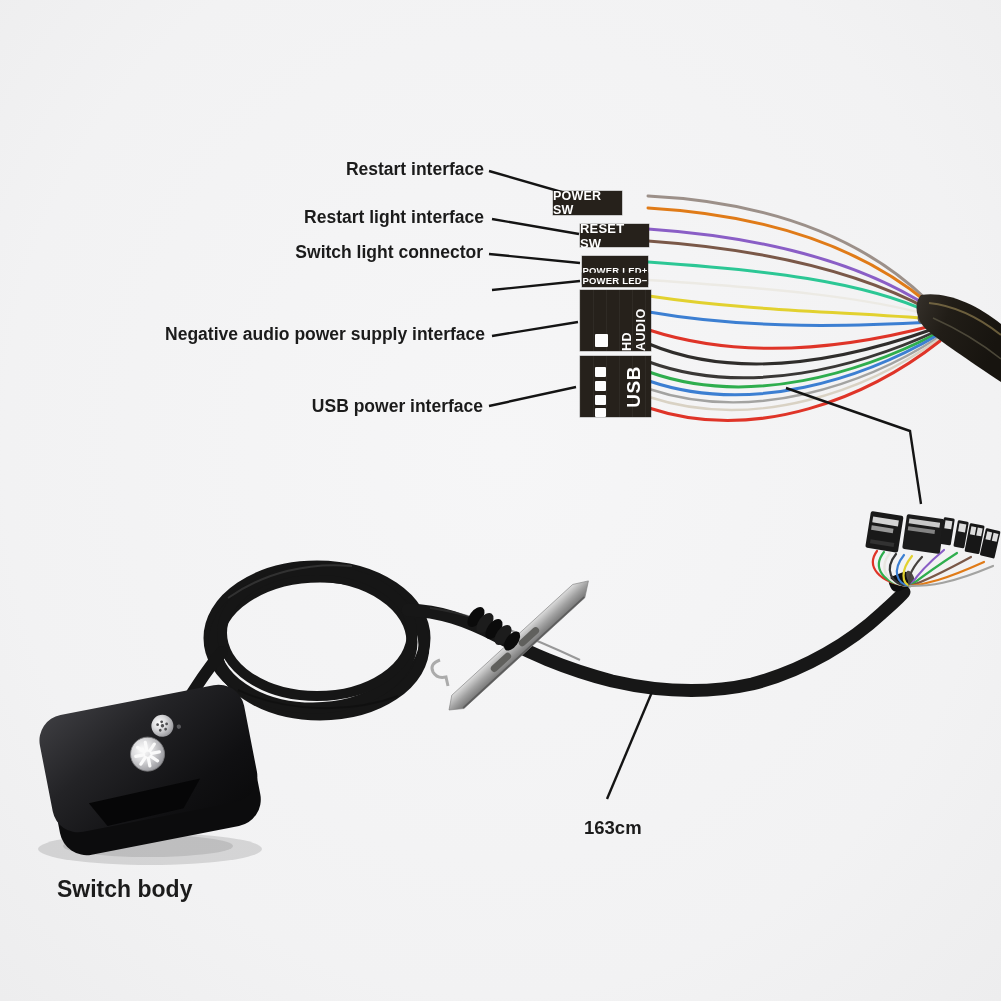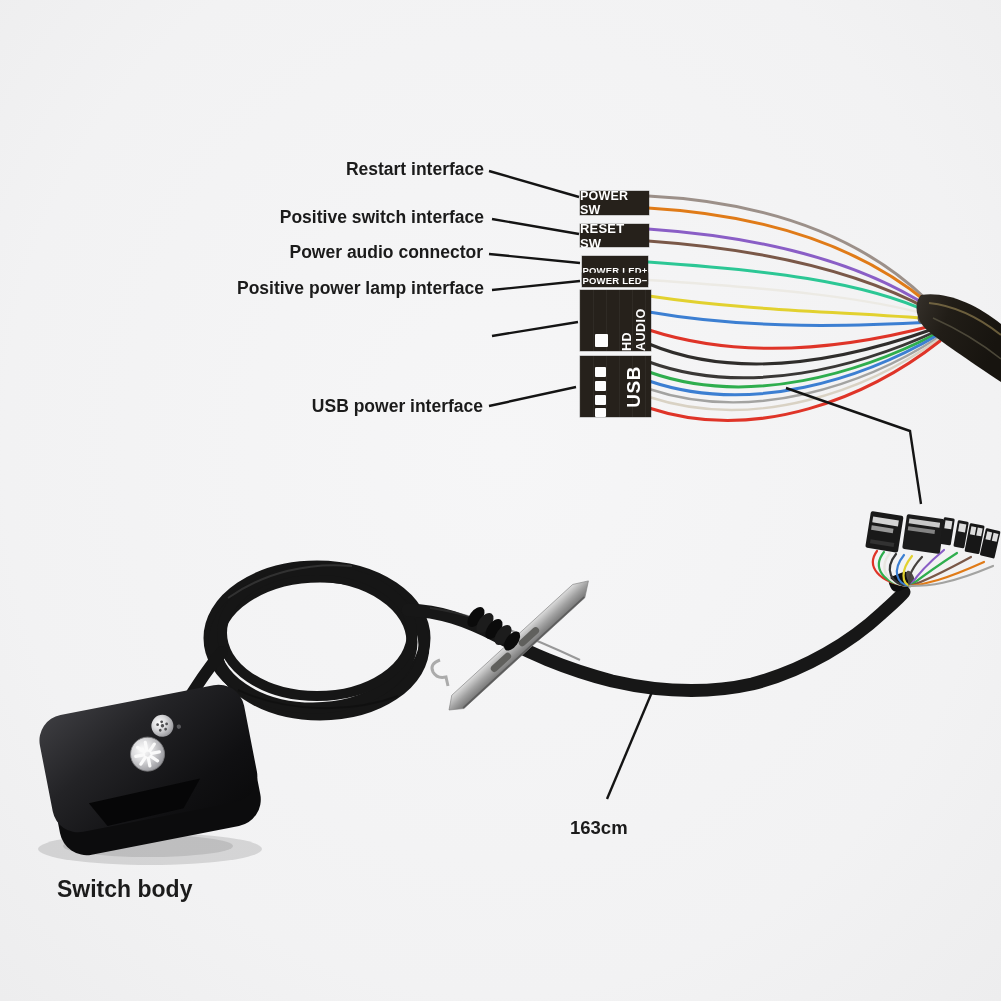--- a/index.html
+++ b/index.html
@@ -190,21 +190,21 @@
     <line x1="492" y1="219" x2="579" y2="234"></line>
     <line x1="489" y1="254" x2="580" y2="263"></line>
     <line x1="492" y1="290" x2="580" y2="281"></line>
     <line x1="492" y1="336" x2="578" y2="322"></line>
     <line x1="489" y1="406" x2="576" y2="387"></line>
     <line x1="652" y1="692" x2="607" y2="799"></line>
     <polyline points="786,388 910,431 921,504"></polyline>
   </g>
 </svg>
 
-<div class="block" style="left:580px;top:191px;width:69px;height:24px;font-size:12.5px;">
+<div class="block" style="left:553px;top:191px;width:69px;height:24px;font-size:12.5px;">
   <span>POWER SW</span>
 </div>
 <div class="block" style="left:580px;top:224px;width:69px;height:23px;font-size:13px;">
   <span>RESET SW</span>
 </div>
 <div class="block" style="left:582px;top:256px;width:66px;height:28px;font-size:9.5px;">
   <span>POWER LED+</span>
 </div>
 <div class="block" style="left:582px;top:273px;width:66px;height:14px;font-size:9.5px;">
   <span>POWER LED−</span>
@@ -219,20 +219,20 @@
   <span class="pin" style="left:15px;top:11px;width:11px;height:10px;"></span>
   <span class="pin" style="left:15px;top:25px;width:11px;height:10px;"></span>
   <span class="pin" style="left:15px;top:39px;width:11px;height:10px;"></span>
   <span class="pin" style="left:15px;top:52px;width:11px;height:9px;"></span>
   <div class="vwrap" style="right:6px;">
         <span class="vtext" style="font-size:19px;">USB</span>
       </div>
 </div>
 
 <div class="label right-align" style="right:517px;top:159px;font-size:17.5px;">Restart interface</div>
-<div class="label right-align" style="right:517px;top:207px;font-size:17.5px;">Positive switch interface</div>
-<div class="label right-align" style="right:518px;top:242px;font-size:17.5px;">Power audio connector</div>
-<div class="label right-align" style="right:517px;top:278px;font-size:17.5px;">Positive power lamp interface</div>
+<div class="label right-align" style="right:517px;top:207px;font-size:17.5px;">Restart light interface</div>
+<div class="label right-align" style="right:518px;top:242px;font-size:17.5px;">Switch light connector</div>
+<div class="label right-align" style="right:516px;top:324px;font-size:17.5px;">Negative audio power supply interface</div>
 <div class="label right-align" style="right:518px;top:396px;font-size:17.5px;margin-left:31px;">USB power interface</div>
-<div class="label" style="left:570px;top:817px;font-size:18.5px;">163cm</div>
+<div class="label" style="left:584px;top:817px;font-size:18.5px;">163cm</div>
 <div class="label" style="left:57px;top:876px;font-size:23px;">Switch body</div>
 
 </div>
 
 </body></html>

